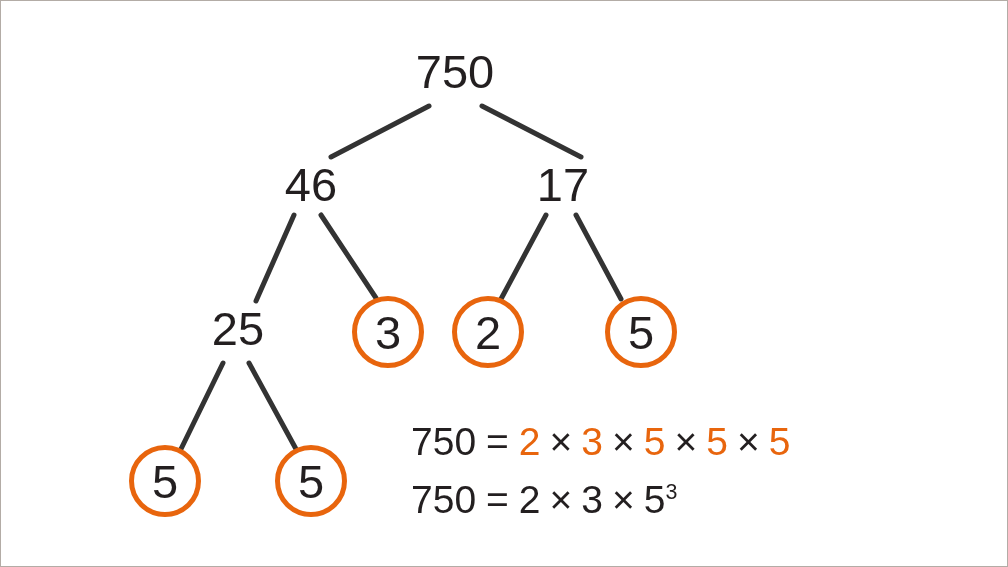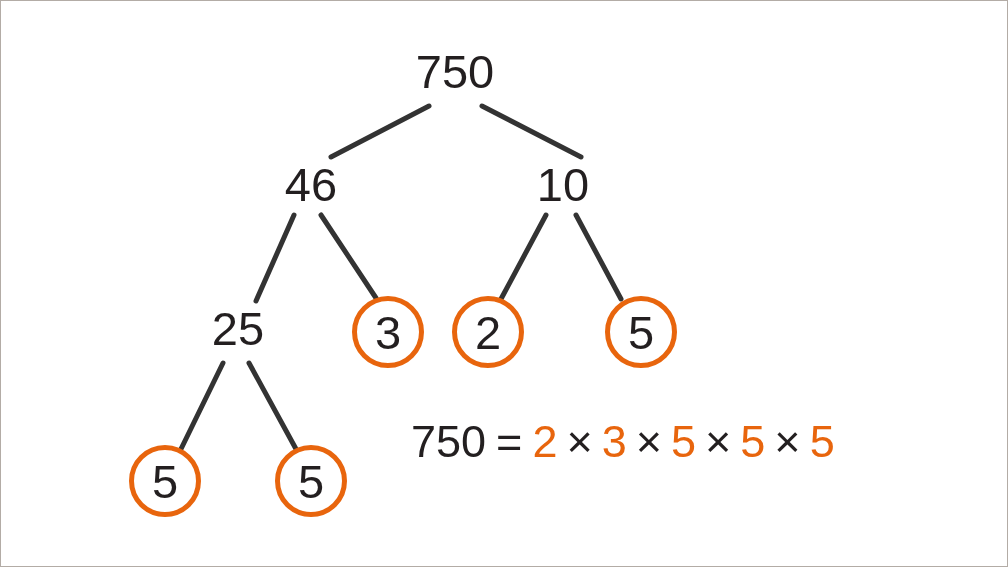--- a/index.html
+++ b/index.html
@@ -42,21 +42,21 @@
     display: flex;
     align-items: center;
     justify-content: center;
   }
   .equations {
     position: absolute;
     left: 410px;
     top: 412px;
   }
   .eq-line {
-    font-size: 45px;
+    font-size: 39px;
     line-height: 58px;
     color: #231f20;
     white-space: nowrap;
   }
   .eq-line .tok {
     display: inline-block;
   }
   .tok.orange { color: #e8650d; }
   .tok.dark   { color: #231f20; }
   .tok.op {
@@ -82,26 +82,27 @@
       <line x1="320" y1="214" x2="375" y2="297" stroke="#333333" stroke-width="5" stroke-linecap="round"></line>
       <line x1="545" y1="214" x2="500" y2="298" stroke="#333333" stroke-width="5" stroke-linecap="round"></line>
       <line x1="575" y1="214" x2="620" y2="298" stroke="#333333" stroke-width="5" stroke-linecap="round"></line>
       <line x1="222" y1="362" x2="180" y2="448" stroke="#333333" stroke-width="5" stroke-linecap="round"></line>
       <line x1="248" y1="362" x2="295" y2="448" stroke="#333333" stroke-width="5" stroke-linecap="round"></line>
     </svg>
 
   <div id="nodes-layer">
       <div class="node" style="left: 454px; top: 70px;">750</div>
       <div class="node" style="left: 310px; top: 183px;">46</div>
-      <div class="node" style="left: 562px; top: 183px;">10</div>
+      <div class="node" style="left: 562px; top: 183px;">17</div>
       <div class="node" style="left: 237px; top: 327px;">25</div>
       <div class="node circled" style="left: 387px; top: 331px;">3</div>
       <div class="node circled" style="left: 487px; top: 331px;">2</div>
       <div class="node circled" style="left: 640px; top: 331px;">5</div>
       <div class="node circled" style="left: 164px; top: 480px;">5</div>
       <div class="node circled" style="left: 310px; top: 480px;">5</div>
     </div>
 
   <div class="equations">
     <div class="eq-line"><span class="tok dark">750</span><span class="tok eqsign">=</span><span class="tok orange">2</span><span class="tok op">×</span><span class="tok orange">3</span><span class="tok op">×</span><span class="tok orange">5</span><span class="tok op">×</span><span class="tok orange">5</span><span class="tok op">×</span><span class="tok orange">5</span></div>
+    <div class="eq-line"><span class="tok dark">750</span><span class="tok eqsign">=</span><span class="tok dark">2</span><span class="tok op">×</span><span class="tok dark">3</span><span class="tok op">×</span><span class="tok dark">5<sup>3</sup></span></div>
   </div>
 
 </div>
 
 </body></html>

